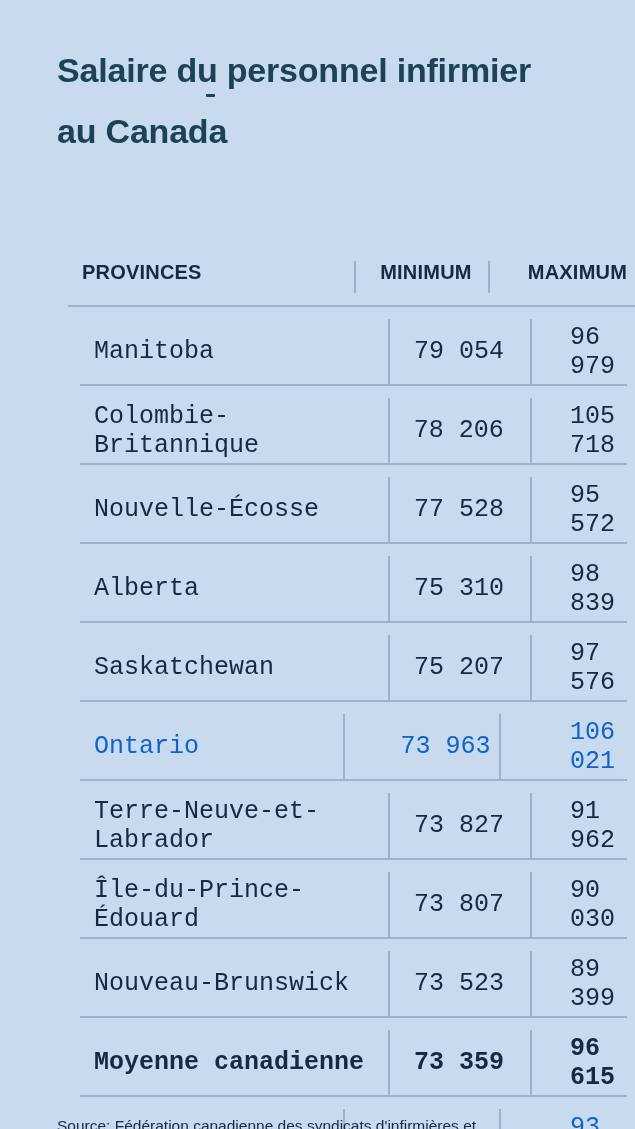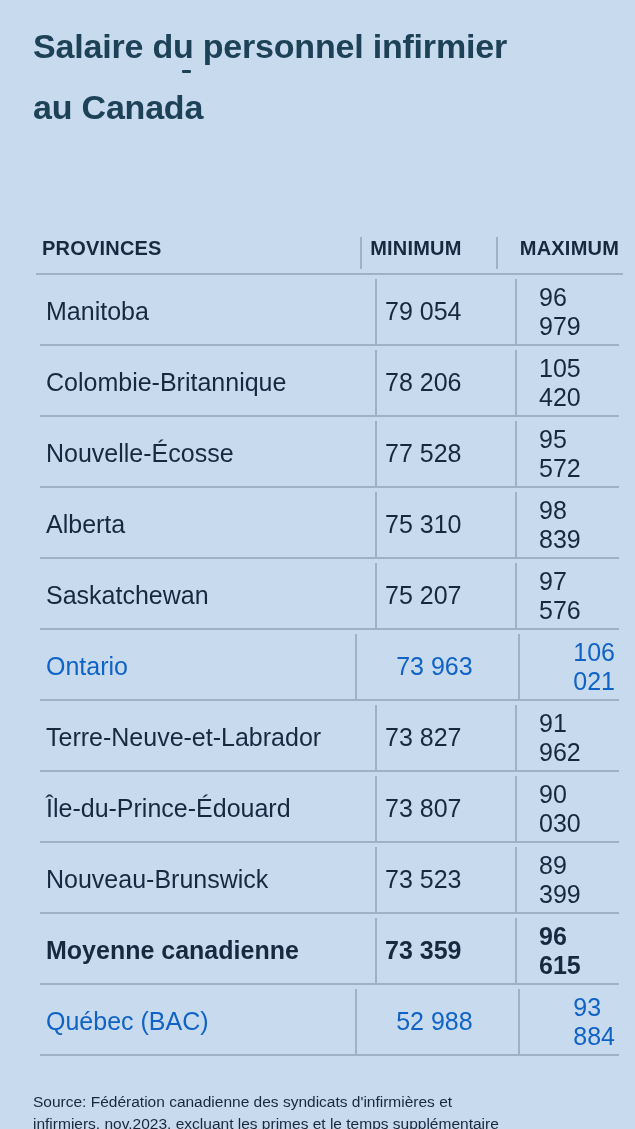--- a/index.html
+++ b/index.html
@@ -2,21 +2,21 @@
 <html><head>
 <meta charset="utf-8">
 <style>
   :root {
     --bg: #c7daee;
     --title-ink: #1d4156;
     --ink: #16293f;
     --blue: #1063c5;
     --line: #9db2c7;
   }
-  * { margin: 4px; padding: 0; box-sizing: border-box; }
+  * { margin: 12px; padding: 0; box-sizing: border-box; }
   html, body { width: 635px; height: 1129px; }
   body {
     background: var(--bg);
     font-family: "Liberation Sans", sans-serif;
     position: relative;
     overflow: hidden;
   }
   .title {
     position: absolute;
     left: 21px;
@@ -58,20 +58,21 @@
     color: var(--ink);
     letter-spacing: 0.2px;
     padding-bottom: 9px;
   }
   .data-row {
     height: 67px;
     align-items: center;
     border-bottom: 2px solid var(--line);
     font-size: 25px;
     color: var(--ink);
+    font-family: Liberation Mono, monospace;
   }
   .data-row .cell {
     display: flex;
     align-items: center;
     height: 100%;
   }
   .data-row.accent { color: var(--blue); gap: 31px; }
   .data-row.bold { font-weight: 700; }
   .source {
     position: absolute;
@@ -101,21 +102,21 @@
     <div id="rows">
   <div class="row data-row">
     <div class="c1 cell">Manitoba</div>
     <div class="c2 cell">79 054</div>
     <div class="c3 cell">96 979</div>
   </div>
 
   <div class="row data-row">
     <div class="c1 cell">Colombie-Britannique</div>
     <div class="c2 cell">78 206</div>
-    <div class="c3 cell">105 420</div>
+    <div class="c3 cell">105 718</div>
   </div>
 
   <div class="row data-row">
     <div class="c1 cell">Nouvelle-Écosse</div>
     <div class="c2 cell">77 528</div>
     <div class="c3 cell">95 572</div>
   </div>
 
   <div class="row data-row">
     <div class="c1 cell">Alberta</div>

